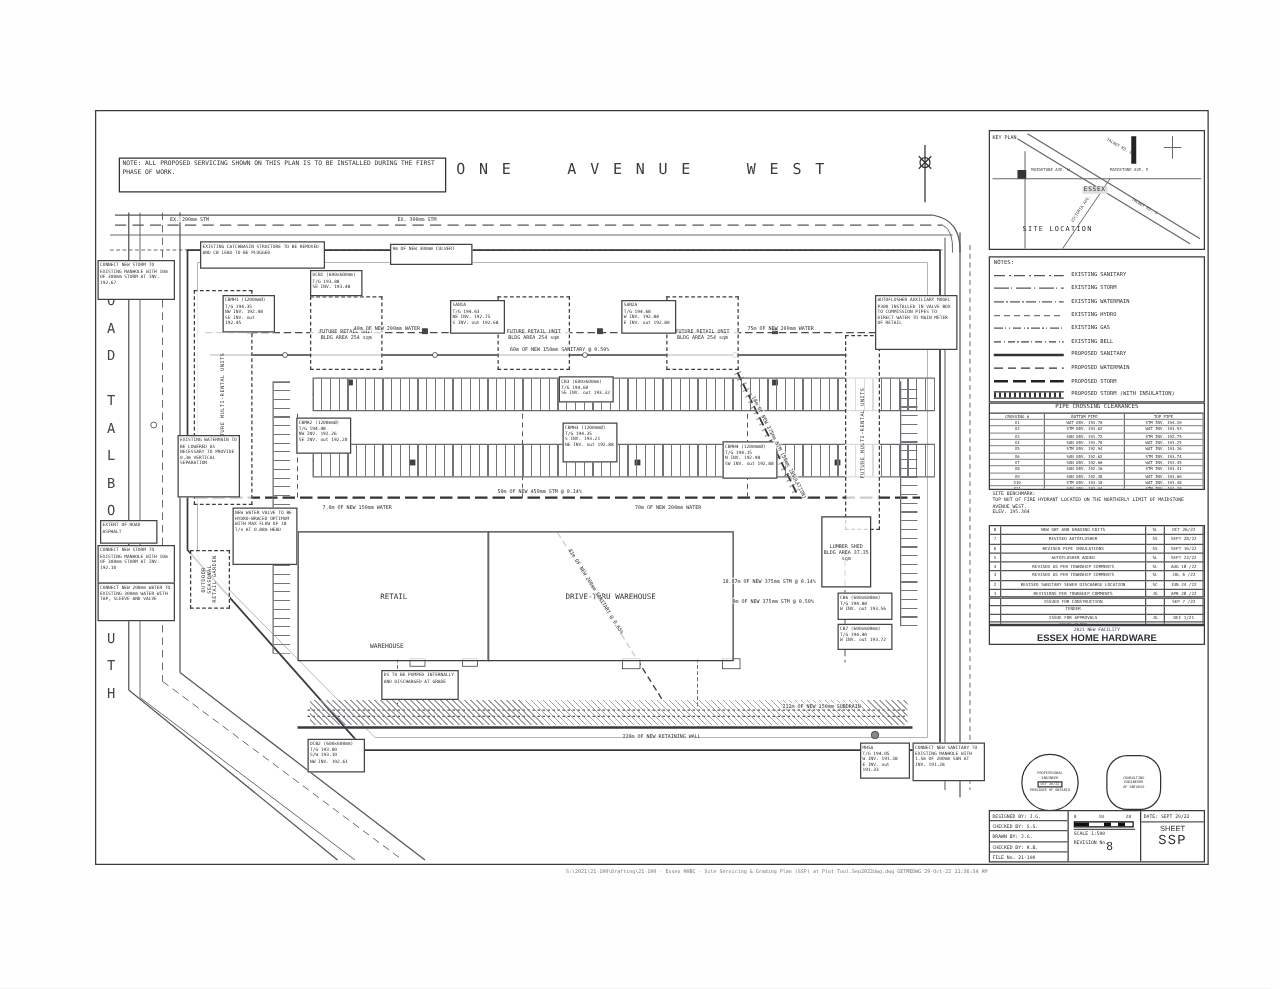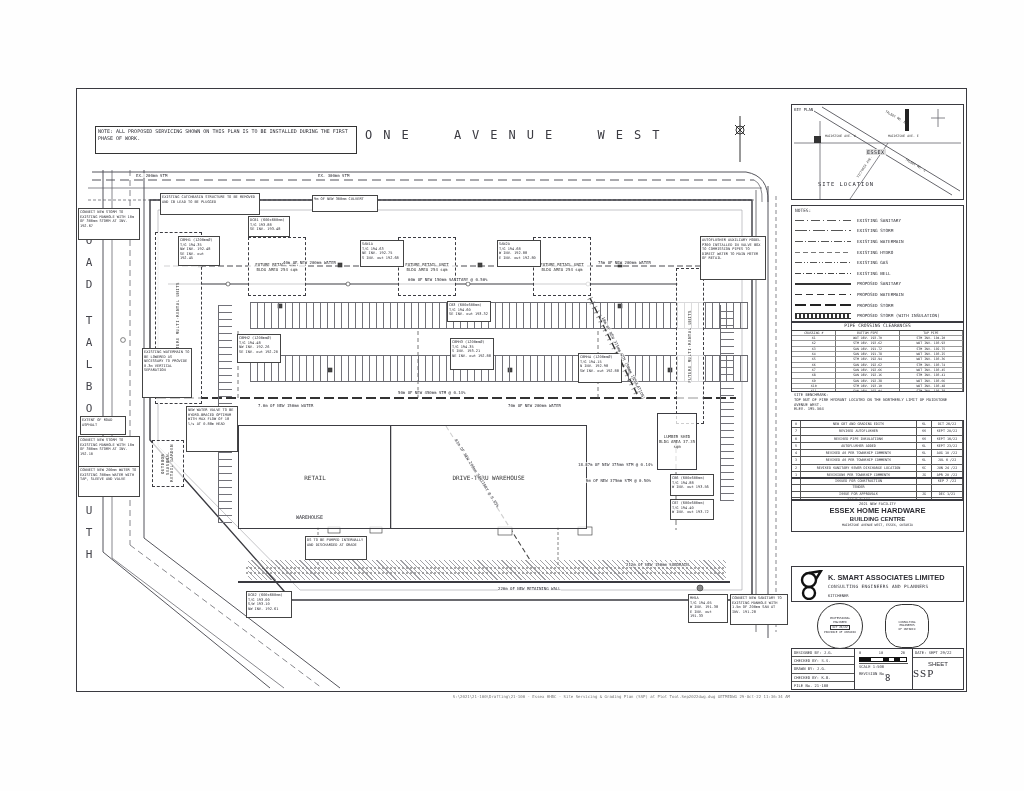--- a/index.html
+++ b/index.html
@@ -62,21 +62,21 @@
   .pgrid{display:grid;grid-template-columns:26% 37% 37%;}
   .pgrid .tr{display:contents;}
   .pgrid .td{font-size:3.2px;line-height:4.35px;text-align:center;border-right:.5px solid #777;border-bottom:.4px solid #999;overflow:hidden;white-space:nowrap;}
   .bench{top:290px;height:28px;border:none;background:transparent;padding:1px 3px;font-size:3.8px;line-height:4.8px;}
   .rev{top:318px;height:58px;overflow:hidden;}
   .rgrid{display:grid;grid-template-columns:9px 1fr 15px 31px;}
   .rgrid .tr{display:contents;}
   .rgrid .td{font-size:3.4px;line-height:6.3px;text-align:center;border-right:.5px solid #555;border-bottom:.5px solid #555;overflow:hidden;white-space:nowrap;}
   .iss{top:376px;height:22px;overflow:hidden;}
   .iss .td{line-height:5.4px;}
-  .proj{top:398px;height:32px;text-align:center;overflow:hidden;}
+  .proj{top:398px;height:16px;text-align:center;overflow:hidden;}
   .proj .p1{font-size:3.6px;margin-top:1px;}
   .proj .p2{font-size:7.5px;font-family:"Liberation Sans",sans-serif;font-weight:bold;line-height:9px;}
   .proj .p3{font-size:6px;font-family:"Liberation Sans",sans-serif;font-weight:bold;line-height:8px;}
   .proj .p4{font-size:3.2px;}
   .stitle{top:430px;height:34px;text-align:center;}
   .stitle .t1{font-size:12px;font-family:"Liberation Sans",sans-serif;font-weight:bold;letter-spacing:1.5px;margin-top:3px;}
   .stitle .t2{font-size:9px;font-family:"Liberation Sans",sans-serif;font-weight:bold;letter-spacing:1px;}
   .firm{top:464px;height:36px;}
   .firm-logo{position:absolute;left:4px;top:3px;}
   .firm-name{position:absolute;left:36px;top:6px;font-size:7.4px;font-family:"Liberation Sans",sans-serif;font-weight:bold;white-space:nowrap;}
@@ -93,21 +93,21 @@
   .info-col2{width:57px;border-right:.8px solid #3a3a40;position:relative;}
   .sb-nums{position:absolute;left:4px;top:2px;width:46px;display:flex;justify-content:space-between;font-size:3.6px;}
   .sb-bar{position:absolute;left:4px;top:8px;width:46px;height:3px;border:.6px solid #111;
           background:linear-gradient(90deg,#111 0 25%,#fff 25% 50%,#111 50% 62%,#fff 62% 75%,#111 75% 87%,#fff 87% 100%);}
   .sb-scale{position:absolute;left:4px;top:14px;font-size:3.8px;border-top:.5px solid #555;width:49px;line-height:6px;}
   .sb-rev{position:absolute;left:4px;top:22px;font-size:3.8px;}
   .sb-revval{position:absolute;left:30px;top:24px;font-size:9px;}
   .info-col3{flex:1;position:relative;}
   .date-row{border-bottom:.6px solid #555;font-size:3.8px;line-height:8px;padding-left:2px;}
   .sheet-lbl{text-align:center;font-size:6px;margin-top:3px;font-family:"Liberation Sans",sans-serif;}
-  .sheet-val{text-align:left;font-size:11px;font-family:Liberation Serif, serif;letter-spacing:1px;}
+  .sheet-val{text-align:center;font-size:11px;font-family:Liberation Mono, monospace;letter-spacing:1px;}
   .footer-path{position:absolute;left:380px;top:694px;width:410px;font-size:4px;text-align:right;color:#777;white-space:nowrap;overflow:hidden;}
 </style>
 </head>
 <body>
 
 <div class="page">
   <div class="frame"></div>
 
   <div class="plan">
     <svg width="712" height="600" viewBox="0 0 712 600">
@@ -447,32 +447,20 @@
     </div>
 
     <div class="sec proj">
       <div class="p1">2021 NEW FACILITY</div>
       <div class="p2">ESSEX HOME HARDWARE</div>
       <div class="p3">BUILDING CENTRE</div>
       <div class="p4">MAIDSTONE AVENUE WEST, ESSEX, ONTARIO</div>
     </div>
 
 
-    <div class="sec firm">
-      <div class="firm-logo">
-        <svg width="28" height="30" viewBox="0 0 28 30" fill="none" stroke="#111" stroke-width="2.4">
-          <circle cx="13" cy="10" r="7"></circle>
-            <circle cx="13" cy="23" r="6"></circle>
-            <path d="M13,3 L25,1 L20,9"></path>
-        </svg>
-      </div>
-      <div class="firm-name">K. SMART ASSOCIATES LIMITED</div>
-      <div class="firm-sub">CONSULTING ENGINEERS AND PLANNERS</div>
-      <div class="firm-city">KITCHENER</div>
-    </div>
 
     <div class="sec stamps">
       <div class="stamp" style="left:26px;top:1px;width:44px;height:44px;">
         <div>PROFESSIONAL</div>
         <div>ENGINEER</div>
         <div><span class="stampbox">OCT 26/22</span></div>
         <div>PROVINCE OF ONTARIO</div>
       </div>
       <div class="stamp" style="left:94px;top:2px;width:42px;height:42px;border-radius:38%;">
         <div>CONSULTING</div>

